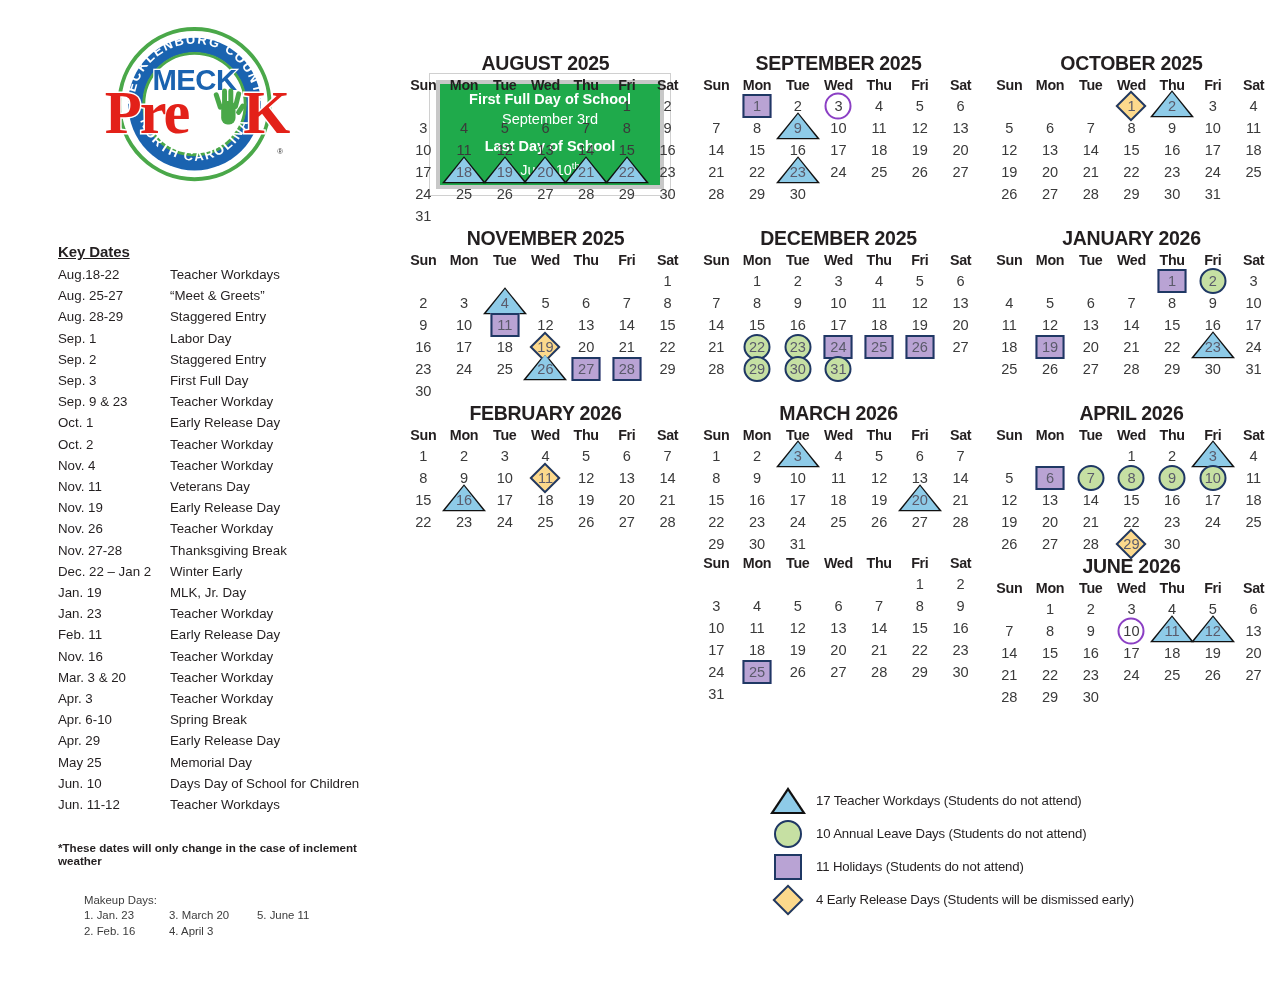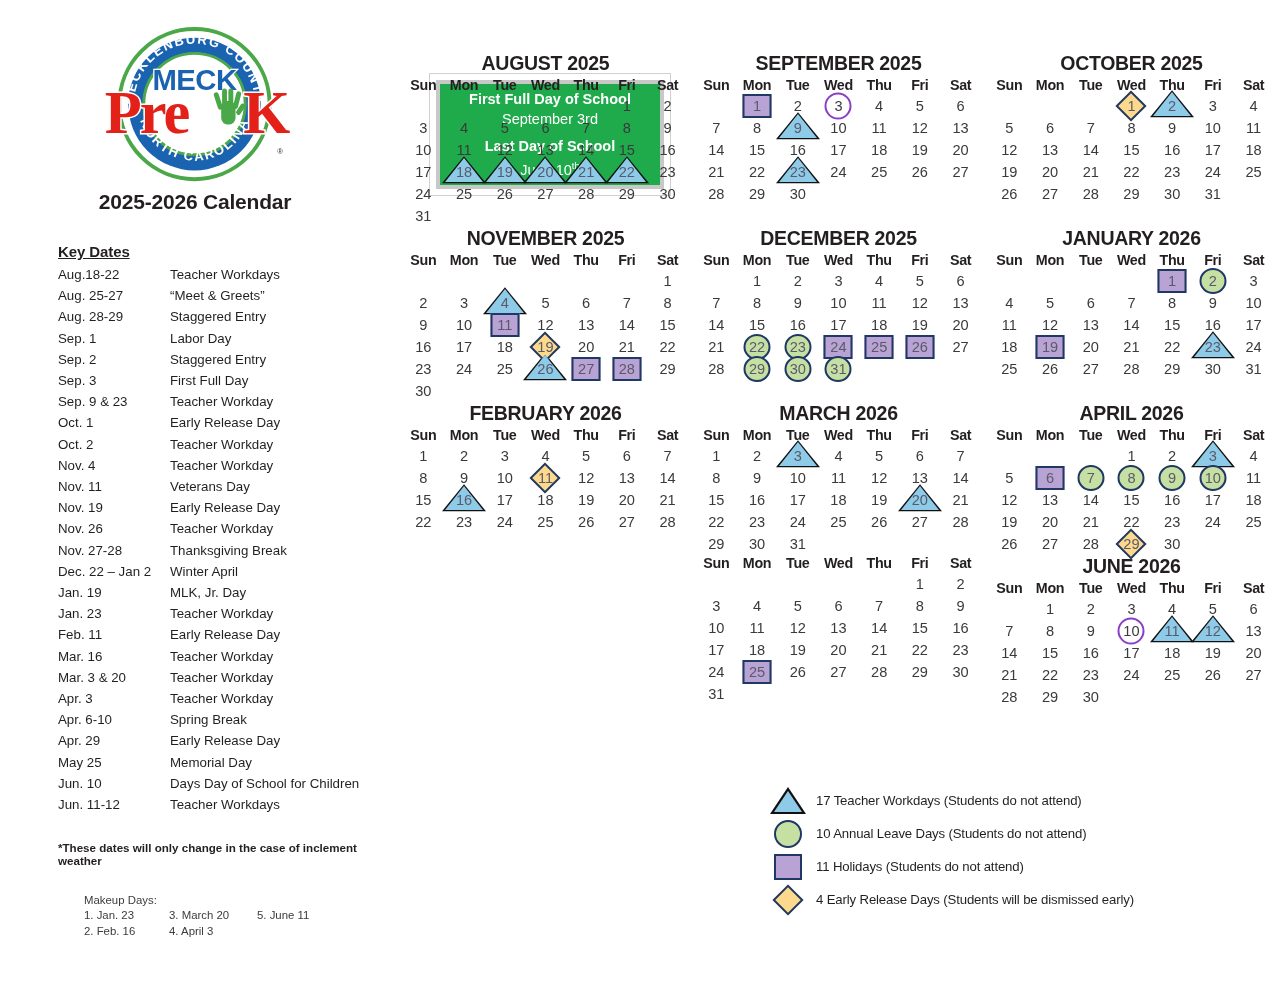--- a/index.html
+++ b/index.html
@@ -187,21 +187,20 @@
           <rect x="9" y="0" width="5.5" height="22" rx="2.7"></rect>
           <rect x="16" y="0" width="5.5" height="22" rx="2.7"></rect>
           <rect x="23" y="3" width="5.5" height="20" rx="2.7" transform="rotate(14 25.7 13)"></rect>
           <rect x="27" y="16" width="5.5" height="14" rx="2.7" transform="rotate(34 29.7 23)"></rect>
         </g>
       </g>
       <text x="185" y="133" font-family="'Liberation Sans',sans-serif" font-size="8" fill="#333">®</text>
     </svg>
   </div>
 
-  <div id="calendar-title">2025-2026 Calendar</div>
 
   <div id="key-dates-block">
     <div id="key-dates-heading">Key Dates</div>
     <div id="key-dates-list">
         <div class="kd-row">
           <div class="kd-date">Aug.18-22</div>
           <div class="kd-desc">Teacher Workdays</div>
         </div>
         <div class="kd-row">
           <div class="kd-date">Aug. 25-27</div>
@@ -250,36 +249,36 @@
         <div class="kd-row">
           <div class="kd-date">Nov. 26</div>
           <div class="kd-desc">Teacher Workday</div>
         </div>
         <div class="kd-row">
           <div class="kd-date">Nov. 27-28</div>
           <div class="kd-desc">Thanksgiving Break</div>
         </div>
         <div class="kd-row">
           <div class="kd-date">Dec. 22 – Jan 2</div>
-          <div class="kd-desc">Winter April</div>
+          <div class="kd-desc">Winter Early</div>
         </div>
         <div class="kd-row">
           <div class="kd-date">Jan. 19</div>
           <div class="kd-desc">MLK, Jr. Day</div>
         </div>
         <div class="kd-row">
           <div class="kd-date">Jan. 23</div>
           <div class="kd-desc">Teacher Workday</div>
         </div>
         <div class="kd-row">
           <div class="kd-date">Feb. 11</div>
           <div class="kd-desc">Early Release Day</div>
         </div>
         <div class="kd-row">
-          <div class="kd-date">Mar. 16</div>
+          <div class="kd-date">Nov. 16</div>
           <div class="kd-desc">Teacher Workday</div>
         </div>
         <div class="kd-row">
           <div class="kd-date">Mar. 3 &amp; 20</div>
           <div class="kd-desc">Teacher Workday</div>
         </div>
         <div class="kd-row">
           <div class="kd-date">Apr. 3</div>
           <div class="kd-desc">Teacher Workday</div>
         </div>

